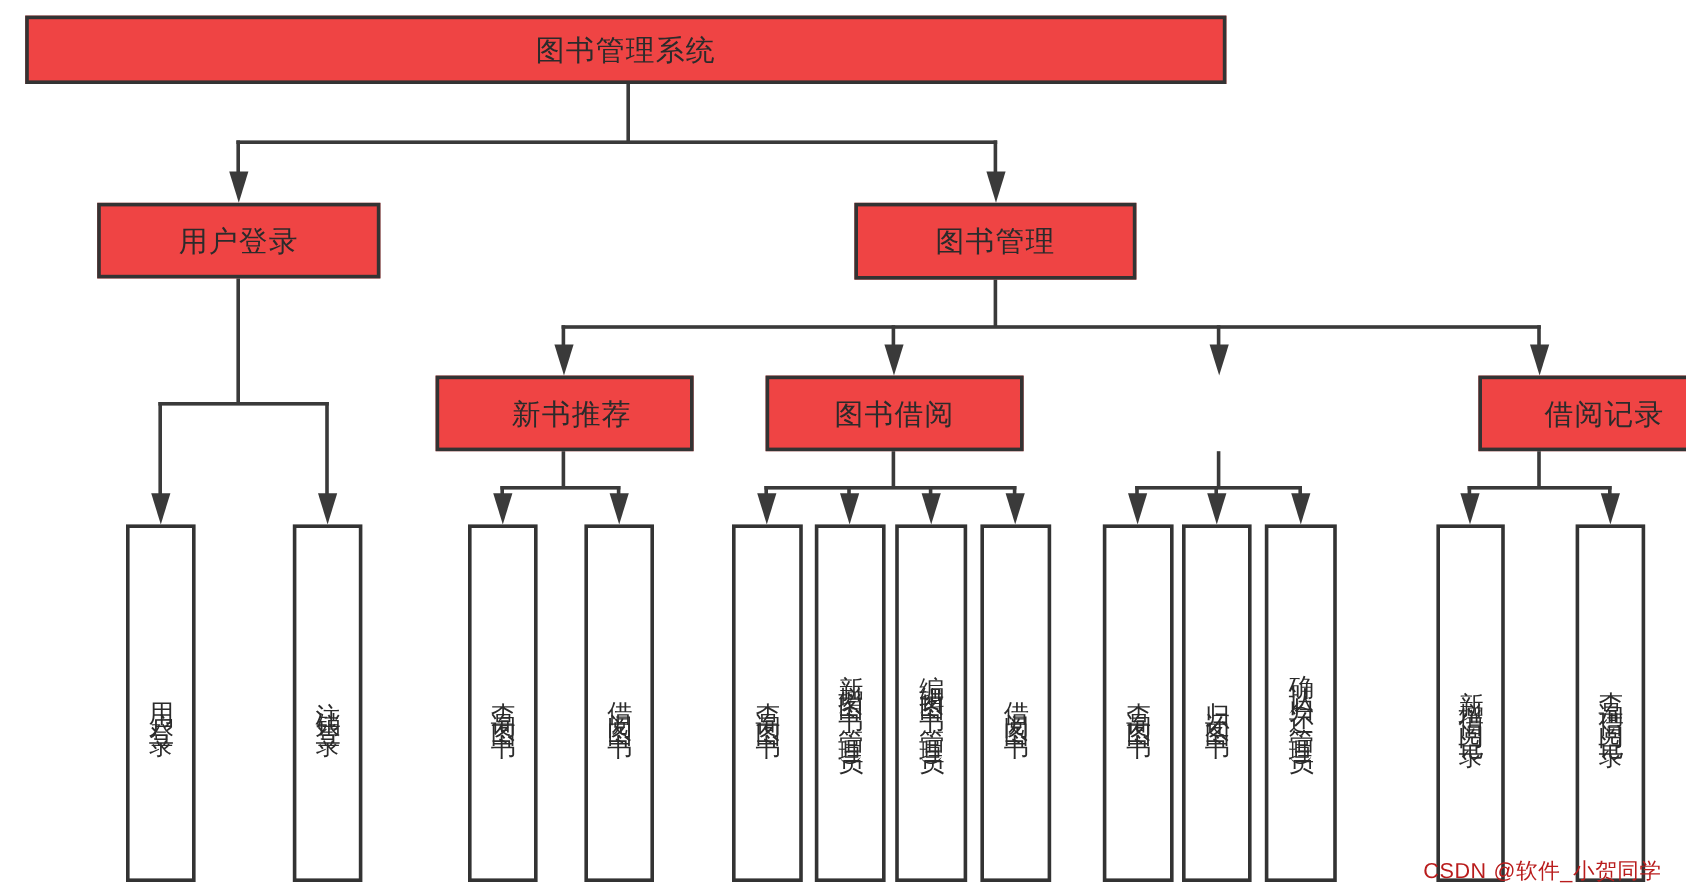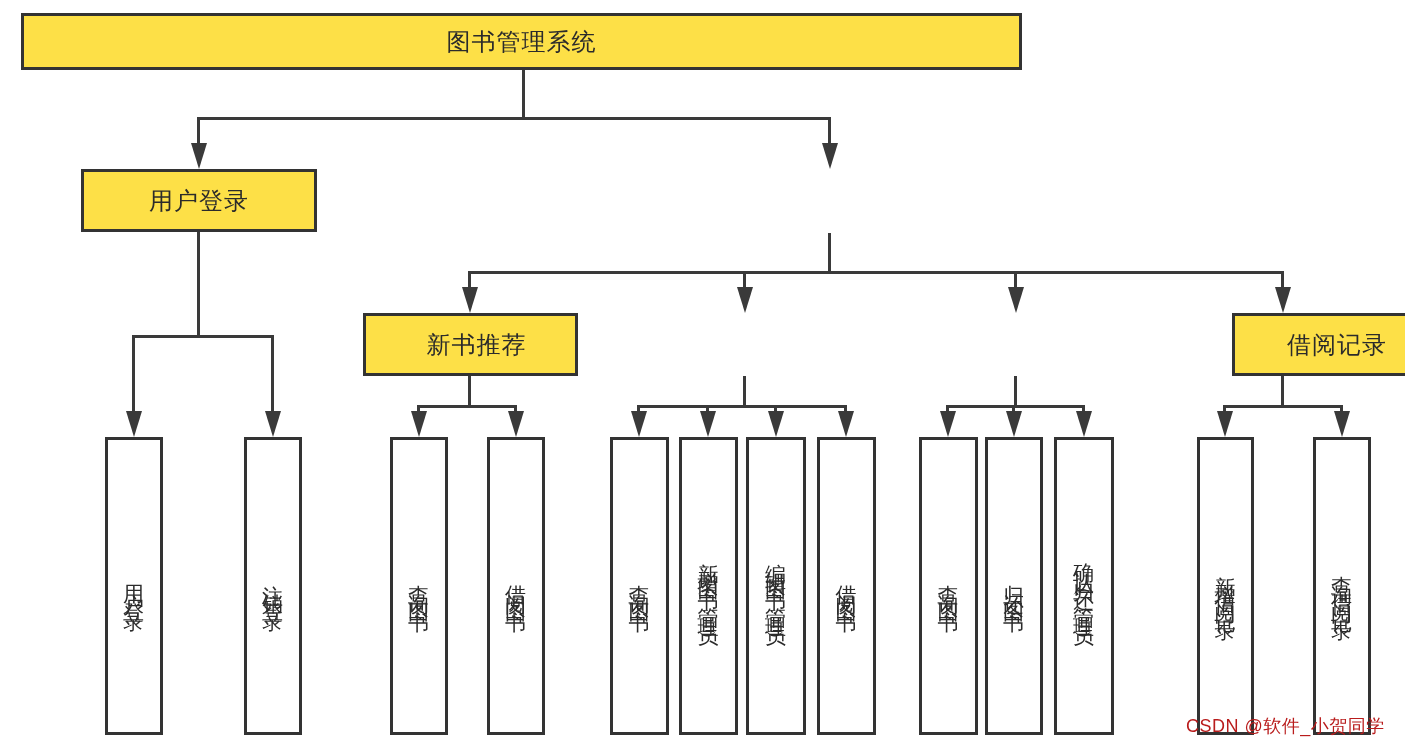--- a/index.html
+++ b/index.html
@@ -1,21 +1,21 @@
 <!DOCTYPE html>
 <html><head>
 <meta charset="utf-8">
 <title>Diagram</title>
 <style>
   html,body{margin:0;padding:0;background:#ffffff;}
   body{font-family:"Liberation Sans",sans-serif;color:#2b2b2b;}
   .canvas{position:relative;width:1405px;height:747px;background:#ffffff;overflow:hidden;}
 
   
-  .hbox{position:absolute;box-sizing:border-box;border:3px solid #333333;background:#fde047;
+  .hbox{position:absolute;box-sizing:border-box;border:3px solid #333333;background:#ef4444;
         display:flex;align-items:center;justify-content:center;
         font-size:24px;letter-spacing:1px;color:#2b2b2b;}
   .vbox{position:absolute;box-sizing:border-box;border:3px solid #333333;background:#ffffff;
         top:437px;height:298px;display:flex;align-items:center;justify-content:center;}
   .vtext{writing-mode:vertical-rl;text-orientation:mixed;font-size:21px;letter-spacing:9px;
          color:#2b2b2b;line-height:1;white-space:nowrap;}
 
   
   .vline{position:absolute;width:3px;background:#3a3a3a;}
   .hline{position:absolute;height:3px;background:#3a3a3a;}
@@ -39,20 +39,23 @@
   <div class="vline" style="left:522px;top:70px;height:48px;"></div>
   <div class="hline" style="left:197px;top:117px;width:634px;"></div>
   <div class="vline" style="left:197px;top:117px;height:30px;"></div>
   <div class="arrow" style="left:191px;top:143px;"></div>
   <div class="vline" style="left:828px;top:117px;height:30px;"></div>
   <div class="arrow" style="left:822px;top:143px;"></div>
 
   <div class="hbox" style="left:81px;top:169px;width:236px;height:63px;">
     <span>用户登录</span>
   </div>
+  <div class="hbox" style="left:712px;top:169px;width:235px;height:64px;">
+    <span>图书管理</span>
+  </div>
 
   <div class="vline" style="left:197px;top:232px;height:105px;"></div>
   <div class="hline" style="left:132px;top:335px;width:142px;"></div>
   <div class="vline" style="left:132px;top:335px;height:78px;"></div>
   <div class="arrow" style="left:126px;top:411px;"></div>
   <div class="vline" style="left:271px;top:335px;height:78px;"></div>
   <div class="arrow" style="left:265px;top:411px;"></div>
 
   <div class="vline" style="left:828px;top:233px;height:40px;"></div>
   <div class="hline" style="left:468px;top:271px;width:816px;"></div>
@@ -60,20 +63,23 @@
   <div class="arrow" style="left:462px;top:287px;"></div>
   <div class="vline" style="left:743px;top:271px;height:18px;"></div>
   <div class="arrow" style="left:737px;top:287px;"></div>
   <div class="vline" style="left:1014px;top:271px;height:18px;"></div>
   <div class="arrow" style="left:1008px;top:287px;"></div>
   <div class="vline" style="left:1281px;top:271px;height:18px;"></div>
   <div class="arrow" style="left:1275px;top:287px;"></div>
 
   <div class="hbox" style="left:363px;top:313px;width:215px;height:63px;padding-left:12px;">
     <span>新书推荐</span>
+  </div>
+  <div class="hbox" style="left:638px;top:313px;width:215px;height:63px;">
+    <span>图书借阅</span>
   </div>
   <div class="hbox" style="left:1232px;top:313px;width:210px;height:63px;">
     <span>借阅记录</span>
   </div>
 
   <div class="vline" style="left:468px;top:376px;height:31px;"></div>
   <div class="hline" style="left:417px;top:405px;width:100px;"></div>
   <div class="vline" style="left:417px;top:405px;height:8px;"></div>
   <div class="arrow" style="left:411px;top:411px;"></div>
   <div class="vline" style="left:514px;top:405px;height:8px;"></div>

